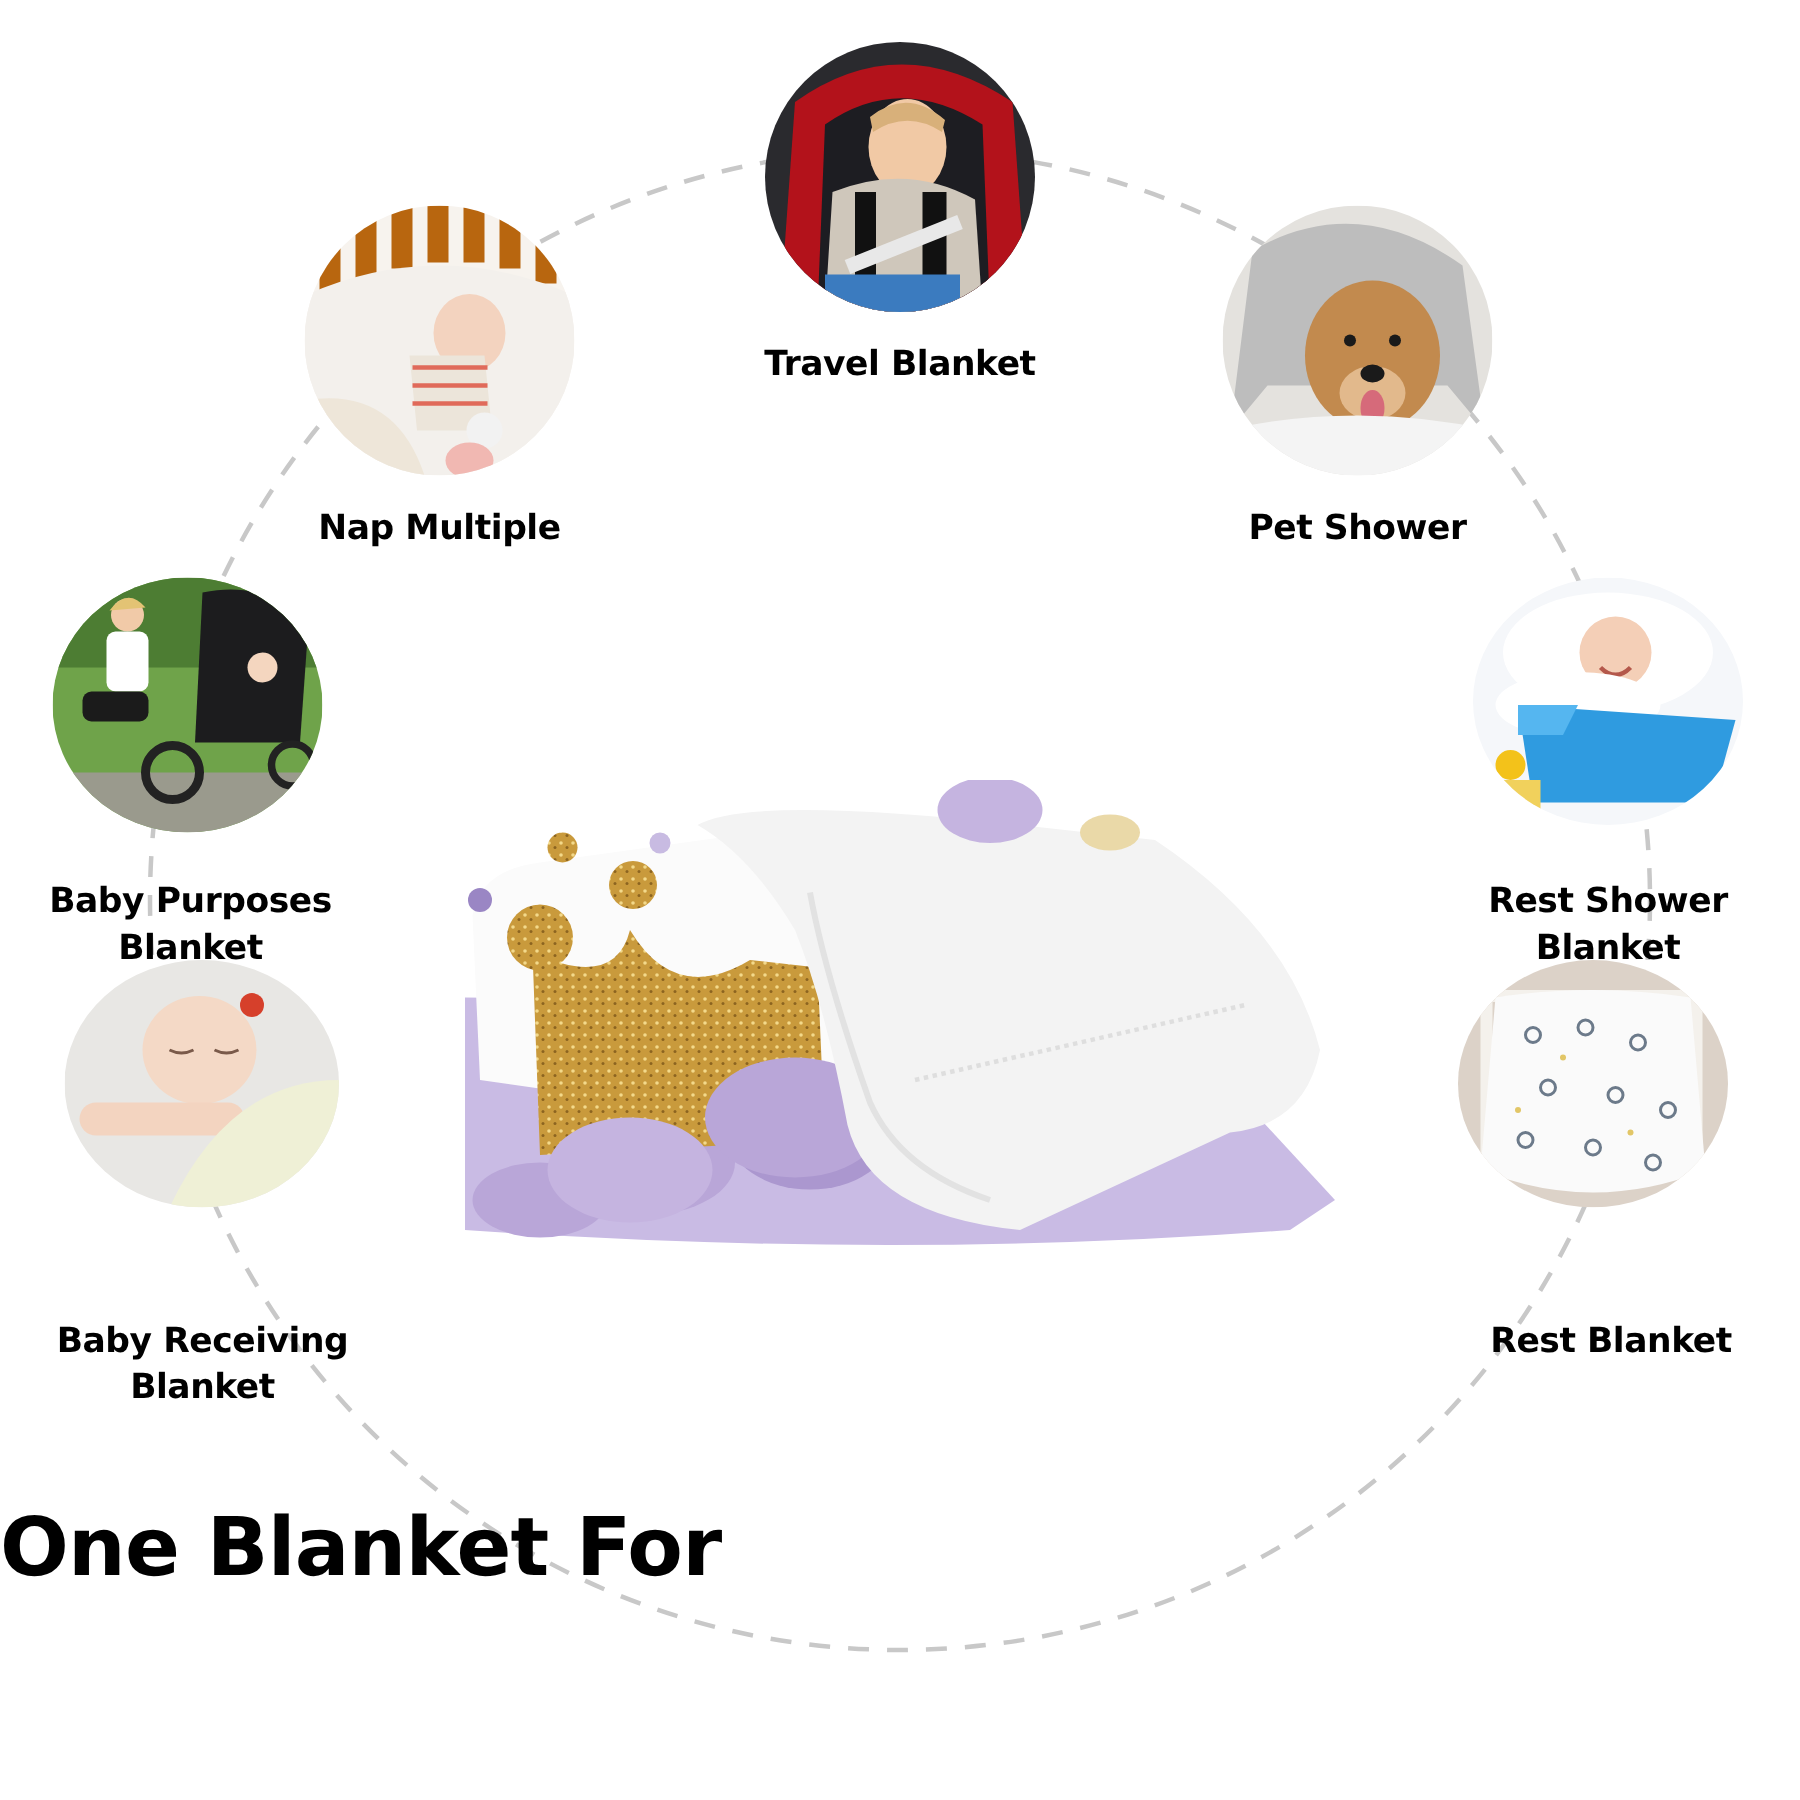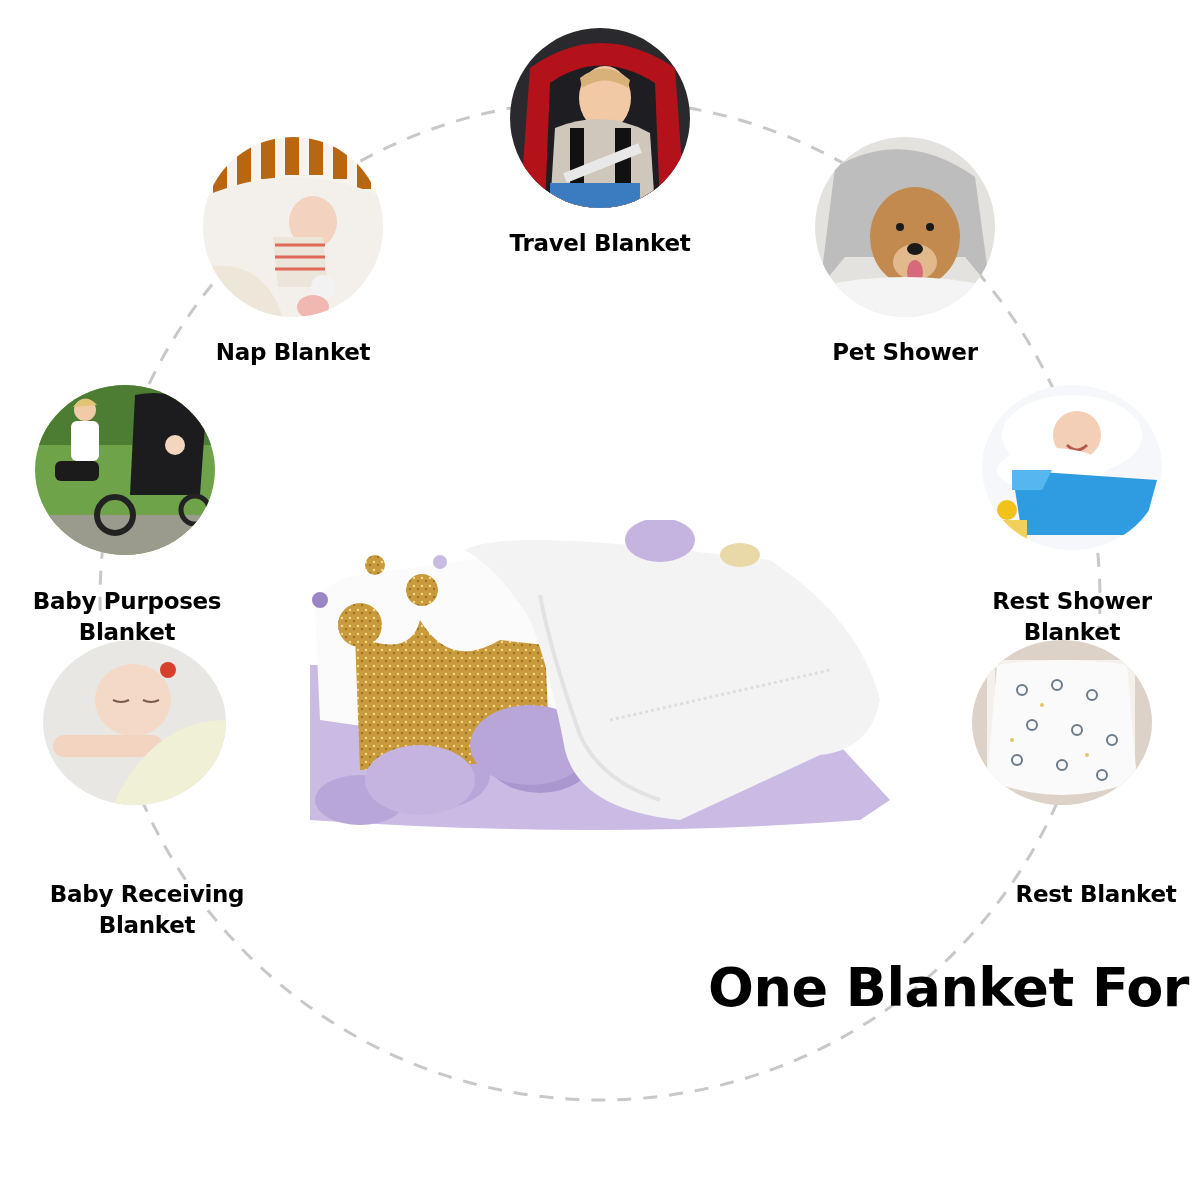--- a/index.html
+++ b/index.html
@@ -4,21 +4,21 @@
   <style>
     html, body { margin: 0; padding: 0; background: #ffffff; }
     body { width: 1200px; height: 1200px; position: relative; overflow: hidden;
            font-family: "DejaVu Sans", "Liberation Sans", sans-serif; color: #000; }
     .ring { position: absolute; left: 0; top: 0; width: 1200px; height: 1200px; pointer-events: none; }
     .photo { position: absolute; border-radius: 50%; overflow: hidden; }
     .photo svg { width: 100%; height: 100%; display: block; }
     .label { position: absolute; font-weight: bold; font-size: 23px; line-height: 31px; text-align: center;
              letter-spacing: -0.3px; white-space: nowrap; transform: translateX(-50%); }
     .label span { display: block; }
-    .headline { position: absolute; left: 0; width: 1189px; top: 956px; text-align: right;
+    .headline { position: absolute; left: 0; width: 1189px; top: 1000px; text-align: left;
                 font-weight: bold; font-size: 54px; line-height: 64px; letter-spacing: -0.5px; }
     .headline span { display: block; }
     .blanket { position: absolute; left: 300px; top: 520px; width: 600px; height: 330px; }
   </style>
 </head>
 <body>
 
 <svg class="ring" viewBox="0 0 1200 1200">
   <circle cx="600" cy="600" r="500" fill="none" stroke="#c8c8c8" stroke-width="3" stroke-dasharray="14 12"></circle>
 </svg>
@@ -60,21 +60,21 @@
         <line x1="72" y1="108" x2="122" y2="108"></line>
         <line x1="72" y1="120" x2="122" y2="120"></line>
         <line x1="72" y1="132" x2="122" y2="132"></line>
       </g>
     <path d="M0 130 Q60 120 80 180 L0 180 Z" fill="#eee6d9"></path>
     <circle cx="120" cy="150" r="12" fill="#f2f2f2"></circle>
     <ellipse cx="110" cy="170" rx="16" ry="12" fill="#f1b8b2"></ellipse>
   </svg>
 </div>
 <div class="label" style="left:293px;top:337px;">
-  <span>Nap Blanket</span>
+  <span>Nap Multiple</span>
 </div>
 
 <div class="photo" style="left:815px;top:137px;width:180px;height:180px;">
   <svg viewBox="0 0 180 180">
     <rect width="180" height="180" fill="#e4e2de"></rect>
     <path d="M20 30 Q90 -10 160 40 L175 150 L150 120 L30 120 L5 150 Z" fill="#bdbdbd"></path>
     <ellipse cx="100" cy="100" rx="45" ry="50" fill="#c28a4e"></ellipse>
     <ellipse cx="100" cy="125" rx="22" ry="18" fill="#e2b98c"></ellipse>
     <circle cx="85" cy="90" r="4" fill="#1a1a1a"></circle>
       <circle cx="115" cy="90" r="4" fill="#1a1a1a"></circle>
@@ -129,21 +129,21 @@
   <svg viewBox="0 0 183 165">
     <rect width="183" height="165" fill="#e8e7e4"></rect>
     <ellipse cx="90" cy="60" rx="38" ry="36" fill="#f4d9c6"></ellipse>
     <path d="M70 60 Q78 64 86 60" stroke="#7a5a4a" stroke-width="2" fill="none"></path>
     <path d="M100 60 Q108 64 116 60" stroke="#7a5a4a" stroke-width="2" fill="none"></path>
     <rect x="10" y="95" width="110" height="22" rx="11" fill="#f3d4c0"></rect>
     <circle cx="125" cy="30" r="8" fill="#d6402b"></circle>
     <path d="M70 165 Q110 80 183 80 L183 165 Z" fill="#eff0d6"></path>
   </svg>
 </div>
-<div class="label" style="left:135px;top:879px;margin-left:12px;">
+<div class="label" style="left:135px;top:879px;">
   <span>Baby Receiving</span>
   <span>Blanket</span>
 </div>
 
 <div class="photo" style="left:972px;top:640px;width:180px;height:165px;">
   <svg viewBox="0 0 180 165">
     <rect width="180" height="165" fill="#dcd2c8"></rect>
     <g fill="#f4f1ec">
         <rect x="15" y="20" width="8" height="120"></rect>
         <rect x="155" y="20" width="8" height="120"></rect>
@@ -161,21 +161,21 @@
         <circle cx="90" cy="125" r="5"></circle>
         <circle cx="130" cy="135" r="5"></circle>
     </g>
     <g fill="#e2c667">
         <circle cx="70" cy="65" r="2"></circle>
         <circle cx="115" cy="115" r="2"></circle>
         <circle cx="40" cy="100" r="2"></circle>
       </g>
   </svg>
 </div>
-<div class="label" style="left:1096px;top:879px;">
+<div class="label" style="left:1074px;top:879px;">
   <span>Rest Blanket</span>
 </div>
 
 <svg class="blanket" viewBox="0 0 600 330">
   <defs>
     <pattern id="glitter" width="8" height="8" patternUnits="userSpaceOnUse">
       <rect width="8" height="8" fill="#c99a3c"></rect>
       <circle cx="2" cy="2" r="1.2" fill="#f3d98a"></circle>
       <circle cx="6" cy="5" r="1" fill="#8c6420"></circle>
     </pattern>

